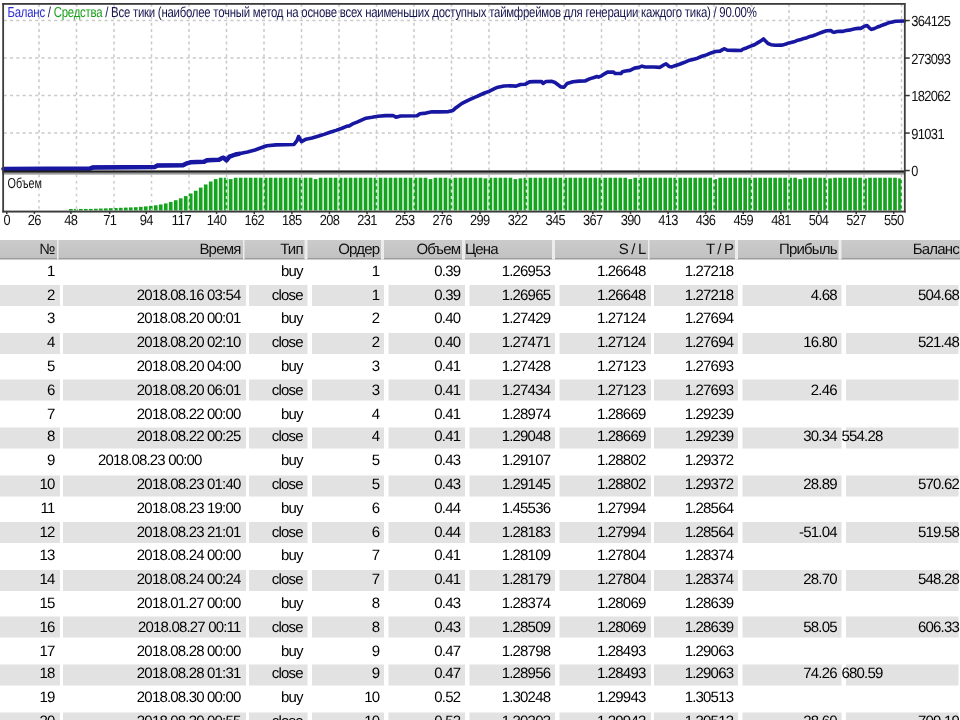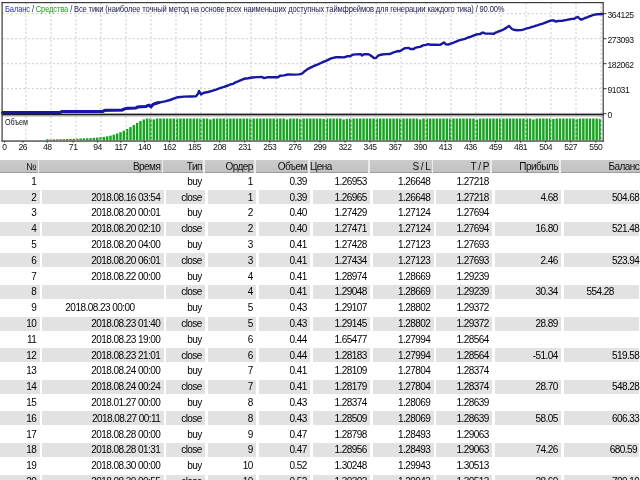--- a/index.html
+++ b/index.html
@@ -438,21 +438,20 @@
     <div style="position:absolute;left:563.5px;top:0.6px;width:75.10000000000002px;height:14.1px;background:#e2e2e2"></div>
     <div style="position:absolute;left:0px;top:0;width:36.3px;height:15.8px;line-height:15.8px;text-align:right">6</div>
     <div style="position:absolute;left:39.5px;top:0;width:120.8px;height:15.8px;line-height:15.8px;text-align:right">2018.08.20 06:01</div>
     <div style="position:absolute;left:163.5px;top:0;width:38.3px;height:15.8px;line-height:15.8px;text-align:right">close</div>
     <div style="position:absolute;left:205px;top:0;width:47.8px;height:15.8px;line-height:15.8px;text-align:right">3</div>
     <div style="position:absolute;left:256px;top:0;width:50.8px;height:15.8px;line-height:15.8px;text-align:right">0.41</div>
     <div style="position:absolute;left:310px;top:0;width:56.8px;height:15.8px;line-height:15.8px;text-align:right">1.27434</div>
     <div style="position:absolute;left:370px;top:0;width:60.3px;height:15.8px;line-height:15.8px;text-align:right">1.27123</div>
     <div style="position:absolute;left:433.5px;top:0;width:55.3px;height:15.8px;line-height:15.8px;text-align:right">1.27693</div>
     <div style="position:absolute;left:492px;top:0;width:65.8px;height:15.8px;line-height:15.8px;text-align:right">2.46</div>
-    <div style="position:absolute;left:561px;top:0;width:78.3px;height:15.8px;line-height:15.8px;text-align:right">523.94</div>
   </div>
 <div style="position:absolute;left:0;top:268.6px;width:640px;height:15.8px;font-size:10px;letter-spacing:-0.55px;color:#000">
     <div style="position:absolute;left:0px;top:0;width:36.3px;height:15.8px;line-height:15.8px;text-align:right">7</div>
     <div style="position:absolute;left:39.5px;top:0;width:120.8px;height:15.8px;line-height:15.8px;text-align:right">2018.08.22 00:00</div>
     <div style="position:absolute;left:163.5px;top:0;width:38.3px;height:15.8px;line-height:15.8px;text-align:right">buy</div>
     <div style="position:absolute;left:205px;top:0;width:47.8px;height:15.8px;line-height:15.8px;text-align:right">4</div>
     <div style="position:absolute;left:256px;top:0;width:50.8px;height:15.8px;line-height:15.8px;text-align:right">0.41</div>
     <div style="position:absolute;left:310px;top:0;width:56.8px;height:15.8px;line-height:15.8px;text-align:right">1.28974</div>
     <div style="position:absolute;left:370px;top:0;width:60.3px;height:15.8px;line-height:15.8px;text-align:right">1.28669</div>
     <div style="position:absolute;left:433.5px;top:0;width:55.3px;height:15.8px;line-height:15.8px;text-align:right">1.29239</div>
@@ -462,28 +461,29 @@
     <div style="position:absolute;left:42.0px;top:0.6px;width:121.5px;height:14.1px;background:#e2e2e2"></div>
     <div style="position:absolute;left:166.0px;top:0.6px;width:39.0px;height:14.1px;background:#e2e2e2"></div>
     <div style="position:absolute;left:207.5px;top:0.6px;width:48.5px;height:14.1px;background:#e2e2e2"></div>
     <div style="position:absolute;left:258.5px;top:0.6px;width:51.5px;height:14.1px;background:#e2e2e2"></div>
     <div style="position:absolute;left:312.5px;top:0.6px;width:57.5px;height:14.1px;background:#e2e2e2"></div>
     <div style="position:absolute;left:372.5px;top:0.6px;width:61.0px;height:14.1px;background:#e2e2e2"></div>
     <div style="position:absolute;left:436.0px;top:0.6px;width:56.0px;height:14.1px;background:#e2e2e2"></div>
     <div style="position:absolute;left:494.5px;top:0.6px;width:66.5px;height:14.1px;background:#e2e2e2"></div>
     <div style="position:absolute;left:563.5px;top:0.6px;width:75.10000000000002px;height:14.1px;background:#e2e2e2"></div>
     <div style="position:absolute;left:0px;top:0;width:36.3px;height:15.8px;line-height:15.8px;text-align:right">8</div>
+    <div style="position:absolute;left:39.5px;top:0;width:120.8px;height:15.8px;line-height:15.8px;text-align:right">2018.08.22 00:25</div>
     <div style="position:absolute;left:163.5px;top:0;width:38.3px;height:15.8px;line-height:15.8px;text-align:right">close</div>
     <div style="position:absolute;left:205px;top:0;width:47.8px;height:15.8px;line-height:15.8px;text-align:right">4</div>
     <div style="position:absolute;left:256px;top:0;width:50.8px;height:15.8px;line-height:15.8px;text-align:right">0.41</div>
     <div style="position:absolute;left:310px;top:0;width:56.8px;height:15.8px;line-height:15.8px;text-align:right">1.29048</div>
     <div style="position:absolute;left:370px;top:0;width:60.3px;height:15.8px;line-height:15.8px;text-align:right">1.28669</div>
     <div style="position:absolute;left:433.5px;top:0;width:55.3px;height:15.8px;line-height:15.8px;text-align:right">1.29239</div>
     <div style="position:absolute;left:492px;top:0;width:65.8px;height:15.8px;line-height:15.8px;text-align:right">30.34</div>
-    <div style="position:absolute;left:561px;top:0;width:78.3px;height:15.8px;line-height:15.8px;text-align:center">554.28</div>
+    <div style="position:absolute;left:561px;top:0;width:78.3px;height:15.8px;line-height:15.8px;text-align:left">554.28</div>
   </div>
 <div style="position:absolute;left:0;top:300.20000000000005px;width:640px;height:15.8px;font-size:10px;letter-spacing:-0.55px;color:#000">
     <div style="position:absolute;left:0px;top:0;width:36.3px;height:15.8px;line-height:15.8px;text-align:right">9</div>
     <div style="position:absolute;left:39.5px;top:0;width:120.8px;height:15.8px;line-height:15.8px;text-align:center">2018.08.23 00:00</div>
     <div style="position:absolute;left:163.5px;top:0;width:38.3px;height:15.8px;line-height:15.8px;text-align:right">buy</div>
     <div style="position:absolute;left:205px;top:0;width:47.8px;height:15.8px;line-height:15.8px;text-align:right">5</div>
     <div style="position:absolute;left:256px;top:0;width:50.8px;height:15.8px;line-height:15.8px;text-align:right">0.43</div>
     <div style="position:absolute;left:310px;top:0;width:56.8px;height:15.8px;line-height:15.8px;text-align:right">1.29107</div>
     <div style="position:absolute;left:370px;top:0;width:60.3px;height:15.8px;line-height:15.8px;text-align:right">1.28802</div>
     <div style="position:absolute;left:433.5px;top:0;width:55.3px;height:15.8px;line-height:15.8px;text-align:right">1.29372</div>
@@ -501,28 +501,29 @@
     <div style="position:absolute;left:563.5px;top:0.6px;width:75.10000000000002px;height:14.1px;background:#e2e2e2"></div>
     <div style="position:absolute;left:0px;top:0;width:36.3px;height:15.8px;line-height:15.8px;text-align:right">10</div>
     <div style="position:absolute;left:39.5px;top:0;width:120.8px;height:15.8px;line-height:15.8px;text-align:right">2018.08.23 01:40</div>
     <div style="position:absolute;left:163.5px;top:0;width:38.3px;height:15.8px;line-height:15.8px;text-align:right">close</div>
     <div style="position:absolute;left:205px;top:0;width:47.8px;height:15.8px;line-height:15.8px;text-align:right">5</div>
     <div style="position:absolute;left:256px;top:0;width:50.8px;height:15.8px;line-height:15.8px;text-align:right">0.43</div>
     <div style="position:absolute;left:310px;top:0;width:56.8px;height:15.8px;line-height:15.8px;text-align:right">1.29145</div>
     <div style="position:absolute;left:370px;top:0;width:60.3px;height:15.8px;line-height:15.8px;text-align:right">1.28802</div>
     <div style="position:absolute;left:433.5px;top:0;width:55.3px;height:15.8px;line-height:15.8px;text-align:right">1.29372</div>
     <div style="position:absolute;left:492px;top:0;width:65.8px;height:15.8px;line-height:15.8px;text-align:right">28.89</div>
+    <div style="position:absolute;left:561px;top:0;width:78.3px;height:15.8px;line-height:15.8px;text-align:right">570.62</div>
   </div>
 <div style="position:absolute;left:0;top:331.8px;width:640px;height:15.8px;font-size:10px;letter-spacing:-0.55px;color:#000">
     <div style="position:absolute;left:0px;top:0;width:36.3px;height:15.8px;line-height:15.8px;text-align:right">11</div>
     <div style="position:absolute;left:39.5px;top:0;width:120.8px;height:15.8px;line-height:15.8px;text-align:right">2018.08.23 19:00</div>
     <div style="position:absolute;left:163.5px;top:0;width:38.3px;height:15.8px;line-height:15.8px;text-align:right">buy</div>
     <div style="position:absolute;left:205px;top:0;width:47.8px;height:15.8px;line-height:15.8px;text-align:right">6</div>
     <div style="position:absolute;left:256px;top:0;width:50.8px;height:15.8px;line-height:15.8px;text-align:right">0.44</div>
-    <div style="position:absolute;left:310px;top:0;width:56.8px;height:15.8px;line-height:15.8px;text-align:right">1.65477</div>
+    <div style="position:absolute;left:310px;top:0;width:56.8px;height:15.8px;line-height:15.8px;text-align:right">1.45536</div>
     <div style="position:absolute;left:370px;top:0;width:60.3px;height:15.8px;line-height:15.8px;text-align:right">1.27994</div>
     <div style="position:absolute;left:433.5px;top:0;width:55.3px;height:15.8px;line-height:15.8px;text-align:right">1.28564</div>
   </div>
 <div style="position:absolute;left:0;top:347.6px;width:640px;height:15.8px;font-size:10px;letter-spacing:-0.55px;color:#000">
     <div style="position:absolute;left:0px;top:0.6px;width:39.5px;height:14.1px;background:#e2e2e2"></div>
     <div style="position:absolute;left:42.0px;top:0.6px;width:121.5px;height:14.1px;background:#e2e2e2"></div>
     <div style="position:absolute;left:166.0px;top:0.6px;width:39.0px;height:14.1px;background:#e2e2e2"></div>
     <div style="position:absolute;left:207.5px;top:0.6px;width:48.5px;height:14.1px;background:#e2e2e2"></div>
     <div style="position:absolute;left:258.5px;top:0.6px;width:51.5px;height:14.1px;background:#e2e2e2"></div>
     <div style="position:absolute;left:312.5px;top:0.6px;width:57.5px;height:14.1px;background:#e2e2e2"></div>
@@ -628,21 +629,21 @@
     <div style="position:absolute;left:563.5px;top:0.6px;width:75.10000000000002px;height:14.1px;background:#e2e2e2"></div>
     <div style="position:absolute;left:0px;top:0;width:36.3px;height:15.8px;line-height:15.8px;text-align:right">18</div>
     <div style="position:absolute;left:39.5px;top:0;width:120.8px;height:15.8px;line-height:15.8px;text-align:right">2018.08.28 01:31</div>
     <div style="position:absolute;left:163.5px;top:0;width:38.3px;height:15.8px;line-height:15.8px;text-align:right">close</div>
     <div style="position:absolute;left:205px;top:0;width:47.8px;height:15.8px;line-height:15.8px;text-align:right">9</div>
     <div style="position:absolute;left:256px;top:0;width:50.8px;height:15.8px;line-height:15.8px;text-align:right">0.47</div>
     <div style="position:absolute;left:310px;top:0;width:56.8px;height:15.8px;line-height:15.8px;text-align:right">1.28956</div>
     <div style="position:absolute;left:370px;top:0;width:60.3px;height:15.8px;line-height:15.8px;text-align:right">1.28493</div>
     <div style="position:absolute;left:433.5px;top:0;width:55.3px;height:15.8px;line-height:15.8px;text-align:right">1.29063</div>
     <div style="position:absolute;left:492px;top:0;width:65.8px;height:15.8px;line-height:15.8px;text-align:right">74.26</div>
-    <div style="position:absolute;left:561px;top:0;width:76px;height:15.8px;line-height:15.8px;text-align:right">680.59</div>
+    <div style="position:absolute;left:561px;top:0;width:56px;height:15.8px;line-height:15.8px;">680.59</div>
   </div>
 <div style="position:absolute;left:0;top:458.20000000000005px;width:640px;height:15.8px;font-size:10px;letter-spacing:-0.55px;color:#000">
     <div style="position:absolute;left:0px;top:0;width:36.3px;height:15.8px;line-height:15.8px;text-align:right">19</div>
     <div style="position:absolute;left:39.5px;top:0;width:120.8px;height:15.8px;line-height:15.8px;text-align:right">2018.08.30 00:00</div>
     <div style="position:absolute;left:163.5px;top:0;width:38.3px;height:15.8px;line-height:15.8px;text-align:right">buy</div>
     <div style="position:absolute;left:205px;top:0;width:47.8px;height:15.8px;line-height:15.8px;text-align:right">10</div>
     <div style="position:absolute;left:256px;top:0;width:50.8px;height:15.8px;line-height:15.8px;text-align:right">0.52</div>
     <div style="position:absolute;left:310px;top:0;width:56.8px;height:15.8px;line-height:15.8px;text-align:right">1.30248</div>
     <div style="position:absolute;left:370px;top:0;width:60.3px;height:15.8px;line-height:15.8px;text-align:right">1.29943</div>
     <div style="position:absolute;left:433.5px;top:0;width:55.3px;height:15.8px;line-height:15.8px;text-align:right">1.30513</div>

